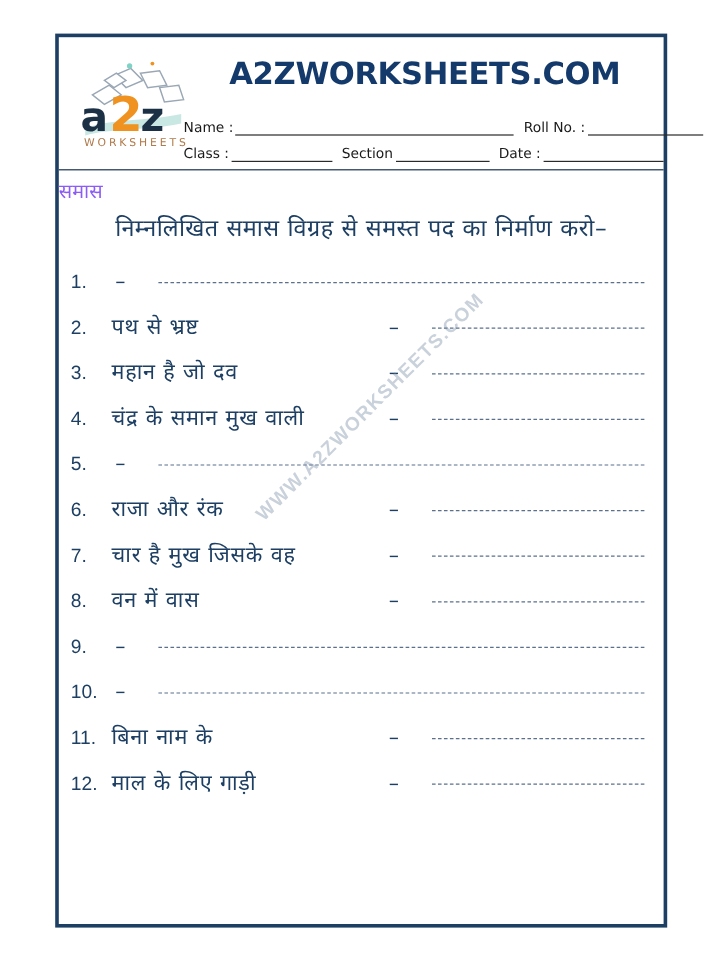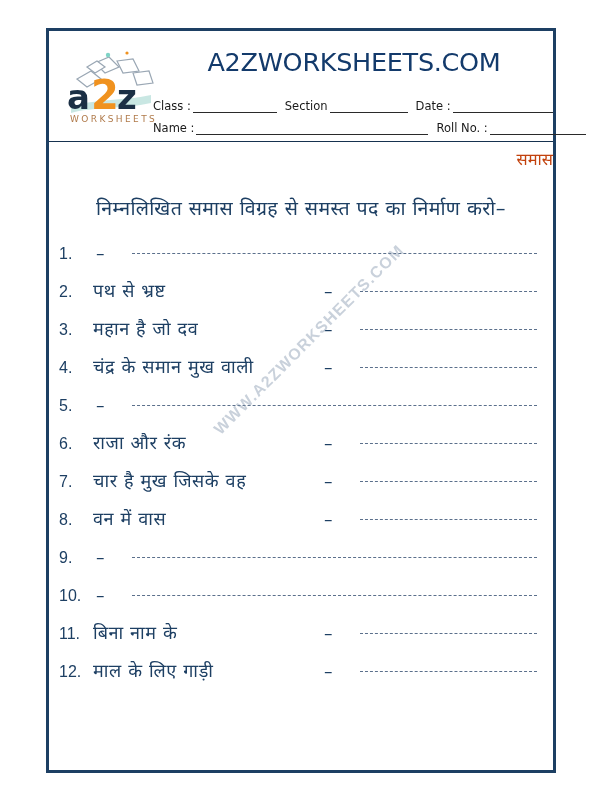--- a/index.html
+++ b/index.html
@@ -61,21 +61,21 @@
     height: 84px;
   }
 
   .site-title {
     position: absolute;
     left: 110px;
     top: 16px;
     width: 390px;
     text-align: center;
     font-size: 25.5px;
-    font-weight: normal;
+    font-weight: bold;
     letter-spacing: -0.3px;
     color: #133a6b;
     font-family: "DejaVu Sans", sans-serif;
   }
 
   
   .fields {
     position: absolute;
     left: 104px;
     top: 60px;
@@ -122,32 +122,32 @@
     position: absolute;
     left: 0;
     top: 111px;
     width: 100%;
     bottom: 0;
     font-family: "DejaVu Sans", sans-serif;
     color: #1d3f63;
   }
 
   .worksheet-title {
-    text-align: right;
+    text-align: left;
     font-size: 16.5px;
-    color: #c2410c;
+    color: #8b5cf6;
     margin-top: 7px;
     line-height: 22px;
   }
 
   .instruction {
     text-align: center;
     font-size: 19.5px;
     color: #1d3f63;
-    margin-top: 25px;
+    margin-top: 7px;
     line-height: 26px;
     letter-spacing: 0.4px;
     padding: 0 6px;
   }
 
   .qlist {
     margin-top: 12px;
     padding: 0 0 0 10px;
   }
 
@@ -232,38 +232,38 @@
           <text x="56" y="64" font-family="DejaVu Sans, sans-serif" font-size="34" font-weight="bold" fill="#1b2f45">z</text>
           <text x="9" y="77" font-family="DejaVu Sans, sans-serif" font-size="9" letter-spacing="2.4" fill="#b07a4a">WORKSHEETS</text>
         </svg>
       </div>
 
       <div class="site-title">A2ZWORKSHEETS.COM</div>
 
       <div class="fields">
 
         <div class="field-row">
+          <span class="field-label">Name :</span>
+          <span class="rule r-name"></span>
+          <span class="gap-sm"></span>
+          <span class="field-label">Roll No. :</span>
+          <span class="rule r-roll"></span>
+        </div>
+
+        <div class="field-row">
           <span class="field-label">Class :</span>
           <span class="rule r-class"></span>
           <span class="gap-sm"></span>
           <span class="field-label">Section</span>
           <span class="rule r-section"></span>
           <span class="gap-sm"></span>
           <span class="field-label">Date :</span>
           <span class="rule r-date"></span>
         </div>
 
-        <div class="field-row">
-          <span class="field-label">Name :</span>
-          <span class="rule r-name"></span>
-          <span class="gap-sm"></span>
-          <span class="field-label">Roll No. :</span>
-          <span class="rule r-roll"></span>
-        </div>
-
       </div>
     </div>
 
     <div class="divider"></div>
 
     <div class="body">
 
       <div class="worksheet-title">समास</div>
 
       <div class="instruction">निम्नलिखित समास विग्रह से समस्त पद का निर्माण करो–</div>

